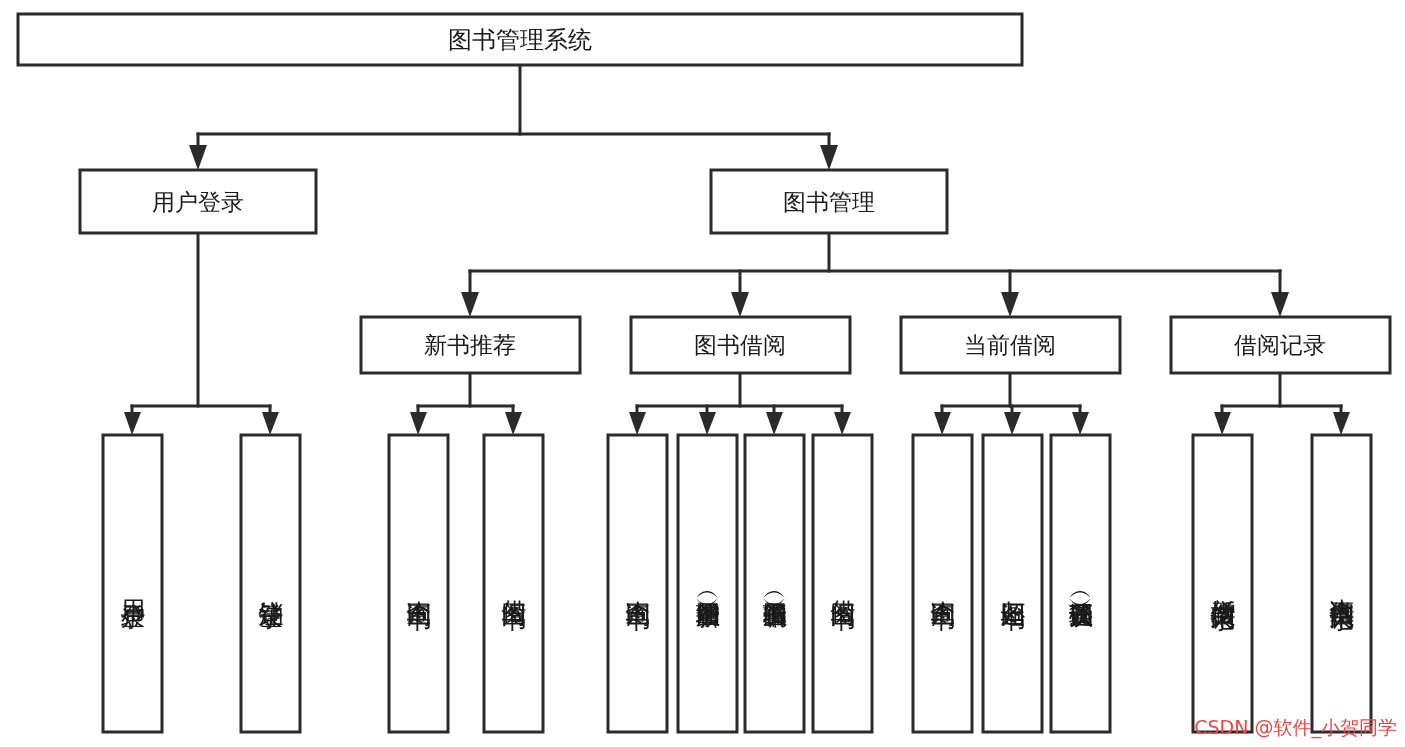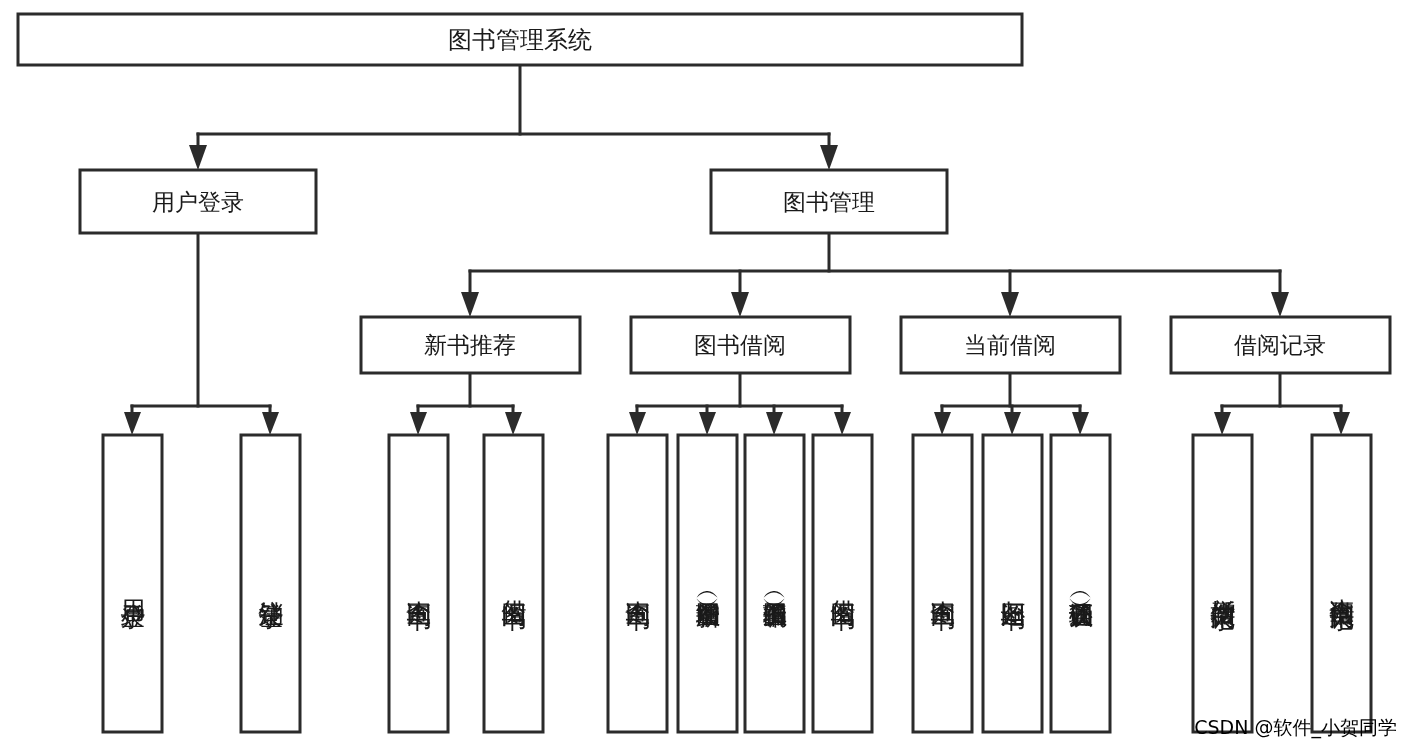--- a/index.html
+++ b/index.html
@@ -71,21 +71,21 @@
   .leaf-label.tight {
     font-size: 24px;
     letter-spacing: 0px;
   }
   .watermark {
     position: absolute;
     right: 8px;
     bottom: 6px;
     font-family: "DejaVu Sans", "Liberation Sans", sans-serif;
     font-size: 19px;
-    color: #000000;
+    color: #ef4444;
     white-space: nowrap;
     user-select: none;
   }
 </style>
 </head>
 <body>
 
 <div id="diagram-root">
 
   <svg class="diagram" viewBox="0 0 1405 747">

